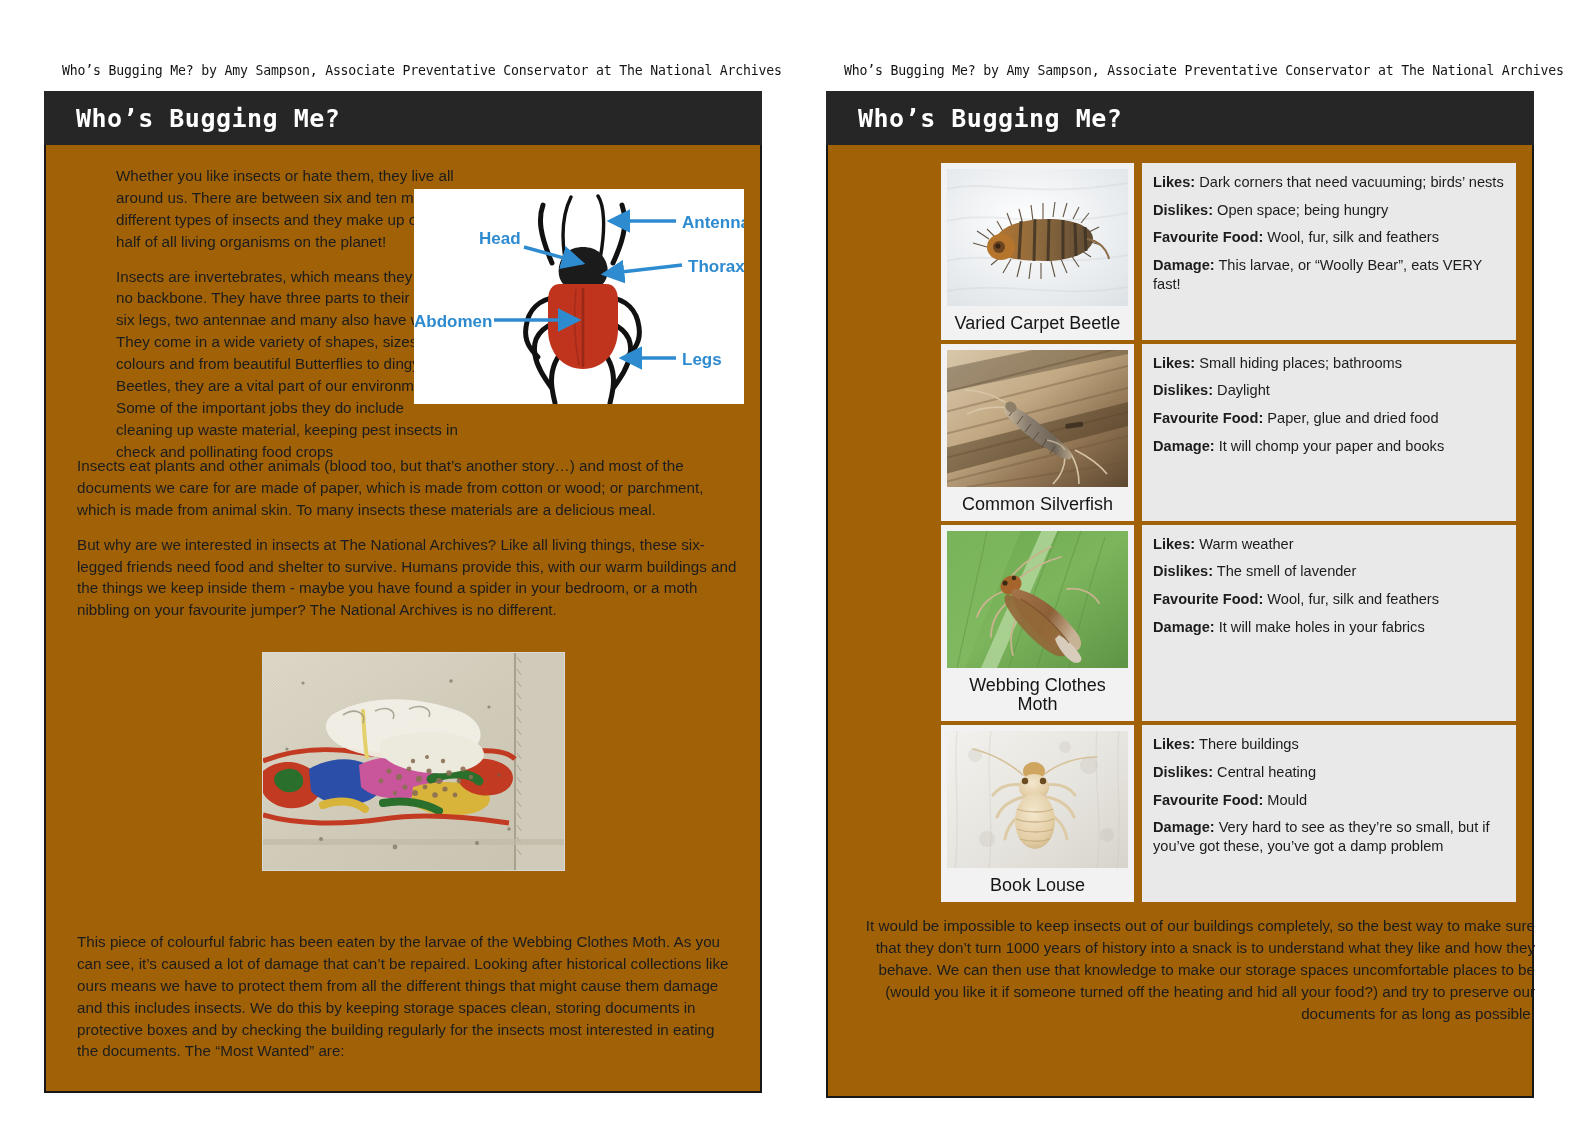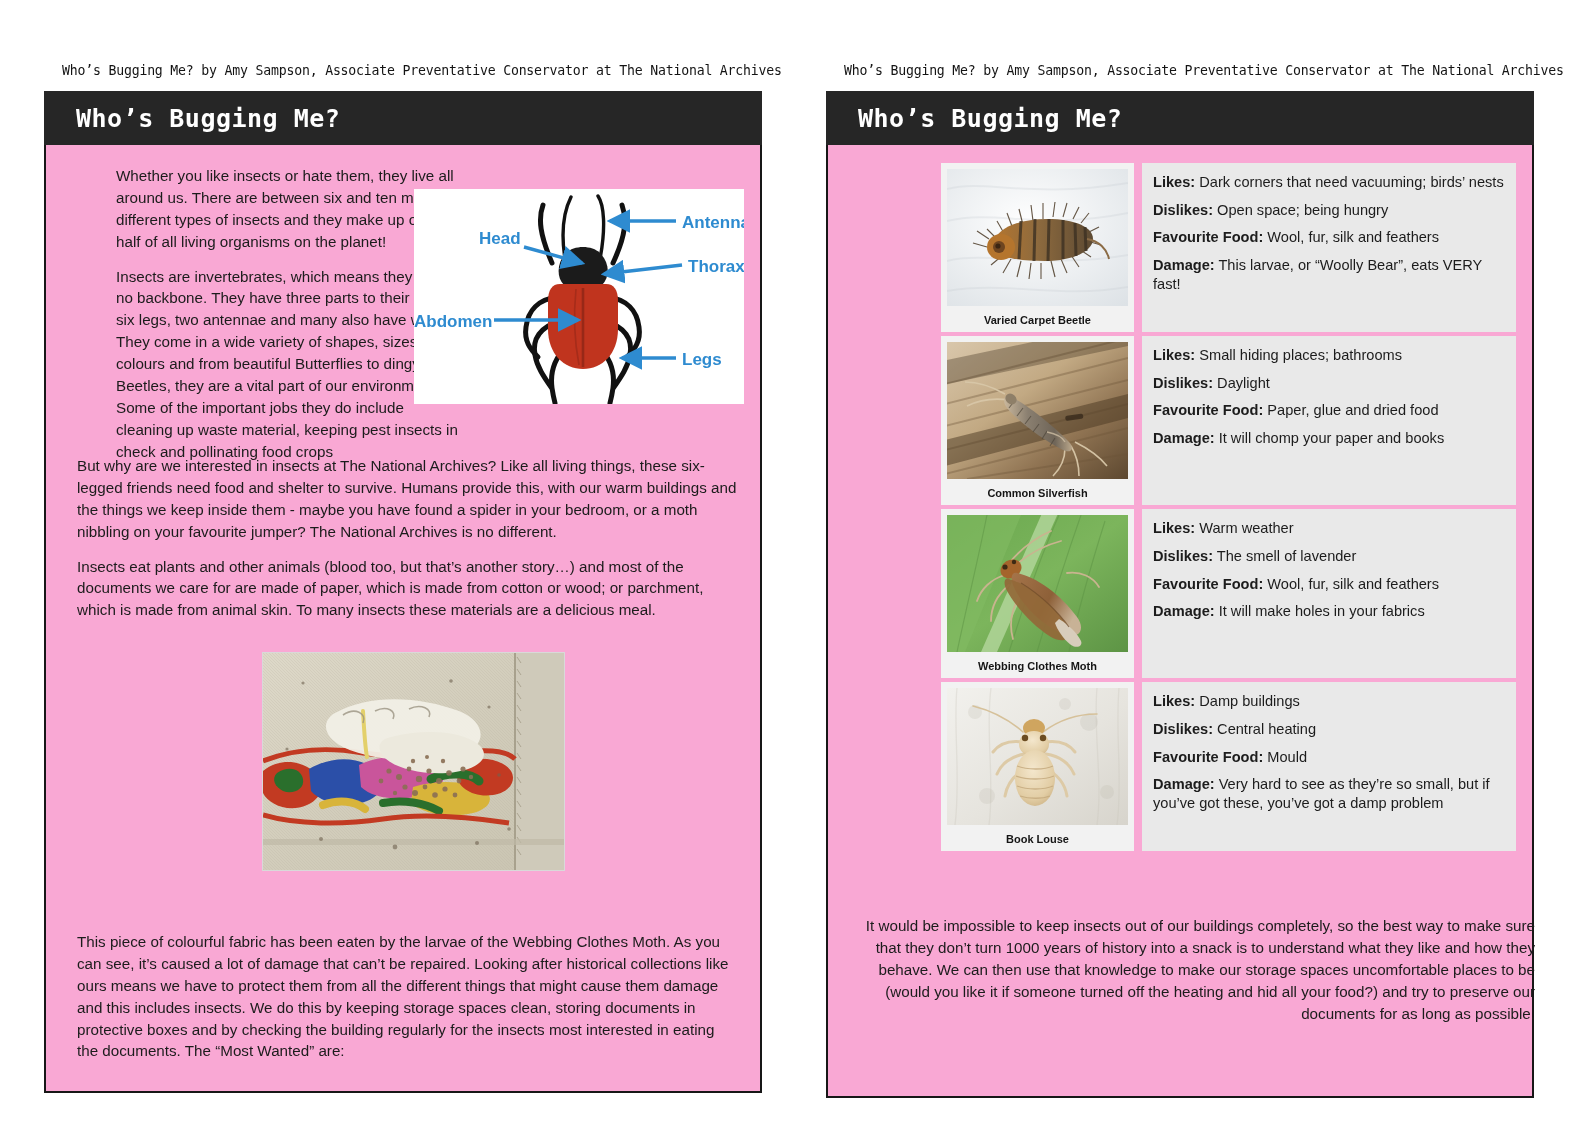--- a/index.html
+++ b/index.html
@@ -25,21 +25,21 @@
     color:#141414;
     white-space:nowrap;
   }
   .p1 .byline{position:absolute;left:44px;top:48px;}
   .p2 .byline{position:absolute;left:38px;top:48px;}
 
   .sheet{
     position:absolute;
     border:2px solid #171717;
     border-top:none;
-    background:#f9a8d4;
+    background:#a16207;
     box-sizing:border-box;
   }
   .p1 .sheet{left:26px;top:78px;width:718px;height:1000px;}
   .p2 .sheet{left:20px;top:78px;width:708px;height:1005px;}
 
   .titlebar{
     position:absolute;left:-2px;top:-2px;
     background:#262626;
     box-sizing:border-box;
     display:flex;align-items:center;
@@ -90,22 +90,22 @@
     background:#f2f2f2;
     display:flex;flex-direction:column;align-items:center;
     justify-content:flex-start;
     box-sizing:border-box;
     padding:6px 6px 4px 6px;
   }
   .photo-cell .thumb{
     width:181px;display:block;border:0;overflow:hidden;
   }
   .photo-cell .cap{
-    font-size:11px;font-weight:bold;color:#151515;
-    margin-top:4px;margin-bottom:2px;
+    font-size:18px;font-weight:normal;color:#151515;
+    margin-top:4px;margin-bottom:2px;text-align:center;
     line-height:1.1;
   }
   .info-cell{
     flex:1;background:#e9e9e9;
     box-sizing:border-box;
     padding:10px 12px 10px 11px;
     display:flex;flex-direction:column;justify-content:flex-start;
   }
   .info-cell .line{
     font-size:14.6px;line-height:1.28;margin:0 0 9px 0;color:#1c1c1c;
@@ -173,22 +173,22 @@
 
           <text id="lbl-antennae" x="268" y="39" font-family="Liberation Sans, sans-serif" font-size="17" font-weight="bold" fill="#2e8bd0">Antennae</text>
           <text id="lbl-head" x="65" y="55" font-family="Liberation Sans, sans-serif" font-size="17" font-weight="bold" fill="#2e8bd0">Head</text>
           <text id="lbl-thorax" x="274" y="83" font-family="Liberation Sans, sans-serif" font-size="17" font-weight="bold" fill="#2e8bd0">Thorax</text>
           <text id="lbl-abdomen" x="0" y="138" font-family="Liberation Sans, sans-serif" font-size="17" font-weight="bold" fill="#2e8bd0">Abdomen</text>
           <text id="lbl-legs" x="268" y="176" font-family="Liberation Sans, sans-serif" font-size="17" font-weight="bold" fill="#2e8bd0">Legs</text>
         </svg>
       </div>
 
       <div class="wide body-text" style="top:362px;">
+        <p>Insects eat plants and other animals (blood too, but that’s another story…) and most of the documents we care for are made of paper, which is made from cotton or wood; or parchment, which is made from animal skin. To many insects these materials are a delicious meal.</p>
         <p>But why are we interested in insects at The National Archives? Like all living things, these six-legged friends need food and shelter to survive. Humans provide this, with our warm buildings and the things we keep inside them - maybe you have found a spider in your bedroom, or a moth nibbling on your favourite jumper? The National Archives is no different.</p>
-        <p>Insects eat plants and other animals (blood too, but that’s another story…) and most of the documents we care for are made of paper, which is made from cotton or wood; or parchment, which is made from animal skin. To many insects these materials are a delicious meal.</p>
       </div>
 
       <div class="fabric">
         <svg width="303" height="219" viewBox="0 0 303 219" xmlns="http://www.w3.org/2000/svg">
           <defs>
             <linearGradient id="cloth" x1="0" y1="0" x2="1" y2="1">
               <stop offset="0%" stop-color="#ded9c9"></stop>
               <stop offset="50%" stop-color="#d2cdbb"></stop>
               <stop offset="100%" stop-color="#c9c4b1"></stop>
             </linearGradient>
@@ -523,21 +523,21 @@
                   <path d="M70 78 C 80 82, 98 82, 106 78"></path>
                   <path d="M69 88 C 80 92, 98 92, 107 88"></path>
                   <path d="M70 98 C 80 102, 97 102, 106 98"></path>
                   <path d="M73 108 C 82 111, 95 111, 103 108"></path>
                 </g>
               </svg>
             </div>
             <div class="cap">Book Louse</div>
           </div>
           <div class="info-cell">
-            <p class="line"><span class="k">Likes:</span><span> Damp buildings</span></p>
+            <p class="line"><span class="k">Likes:</span><span> There buildings</span></p>
             <p class="line"><span class="k">Dislikes:</span><span> Central heating</span></p>
             <p class="line"><span class="k">Favourite Food:</span><span> Mould</span></p>
             <p class="line"><span class="k">Damage:</span><span> Very hard to see as they’re so small, but if you’ve got these, you’ve got a damp problem</span></p>
           </div>
         </div>
 
       </div>
 
       <div class="closing">
         <p>It would be impossible to keep insects out of our buildings completely, so the best way to make sure that they don’t turn 1000 years of history into a snack is to understand what they like and how they behave. We can then use that knowledge to make our storage spaces uncomfortable places to be (would you like it if someone turned off the heating and hid all your food?) and try to preserve our documents for as long as possible.</p>

